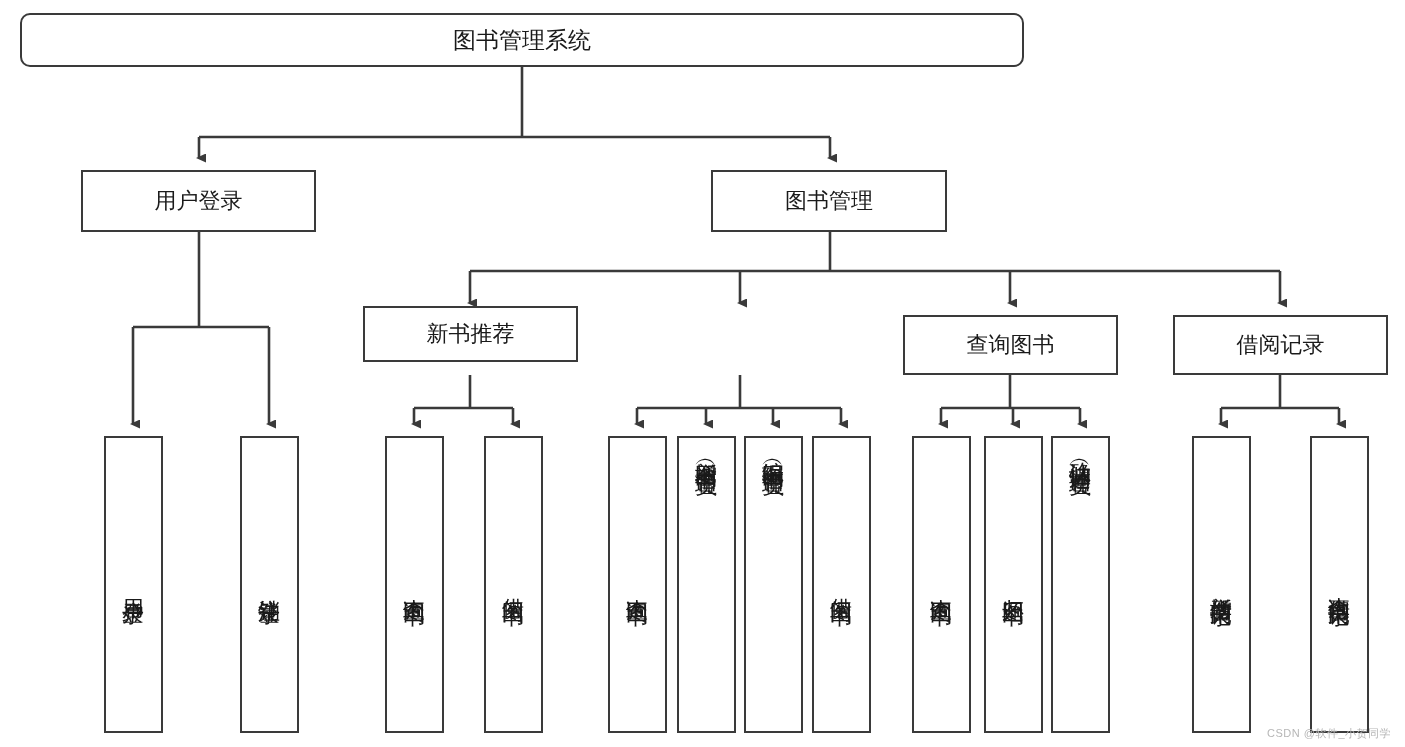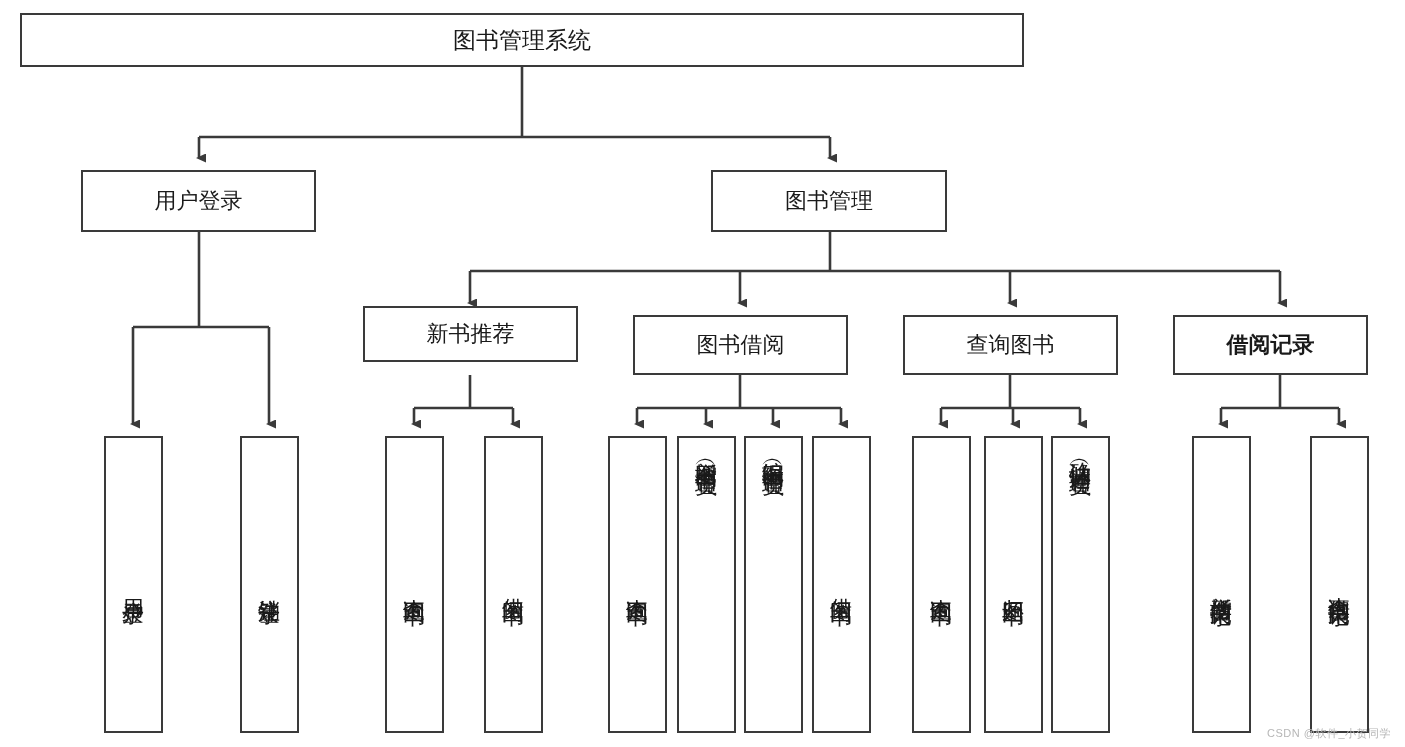--- a/index.html
+++ b/index.html
@@ -31,20 +31,21 @@
     border: 2.5px solid #3a3a3a;
     background: #ffffff;
     display: flex;
     align-items: center;
     justify-content: center;
     color: #1a1a1a;
     text-align: center;
   }
   .node.root {
     font-size: 23px;
+    border-radius: 10px;
   }
   .node.branch {
     font-size: 22px;
   }
   .node.leaf {
     writing-mode: vertical-rl;
     text-orientation: upright;
     letter-spacing: 2px;
     font-size: 22px;
     line-height: 1.05;
@@ -132,27 +133,24 @@
   <div class="node branch" style="left:81px; top:170px; width:235px; height:62px;">
     <span class="node-label">用户登录</span>
   </div>
   <div class="node branch" style="left:711px; top:170px; width:236px; height:62px;">
     <span class="node-label">图书管理</span>
   </div>
 
   <div class="node branch" style="left:363px; top:306px; width:215px; height:56px;">
     <span class="node-label">新书推荐</span>
   </div>
-  <div class="node branch" style="left:633px; top:315px; width:215px; height:60px;">
-    <span class="node-label">图书借阅</span>
-  </div>
   <div class="node branch" style="left:903px; top:315px; width:215px; height:60px;">
     <span class="node-label">查询图书</span>
   </div>
-  <div class="node branch" style="left:1173px; top:315px; width:195px; height:60px;font-weight:bold;">
+  <div class="node branch" style="left:1173px; top:315px; width:215px; height:60px;">
     <span class="node-label">借阅记录</span>
   </div>
 
   <div class="node leaf" style="left:104px; top:436px; width:59px; height:297px;">
     <span class="node-label">用户登录</span>
   </div>
   <div class="node leaf" style="left:240px; top:436px; width:59px; height:297px;">
     <span class="node-label">注销登录</span>
   </div>
 

